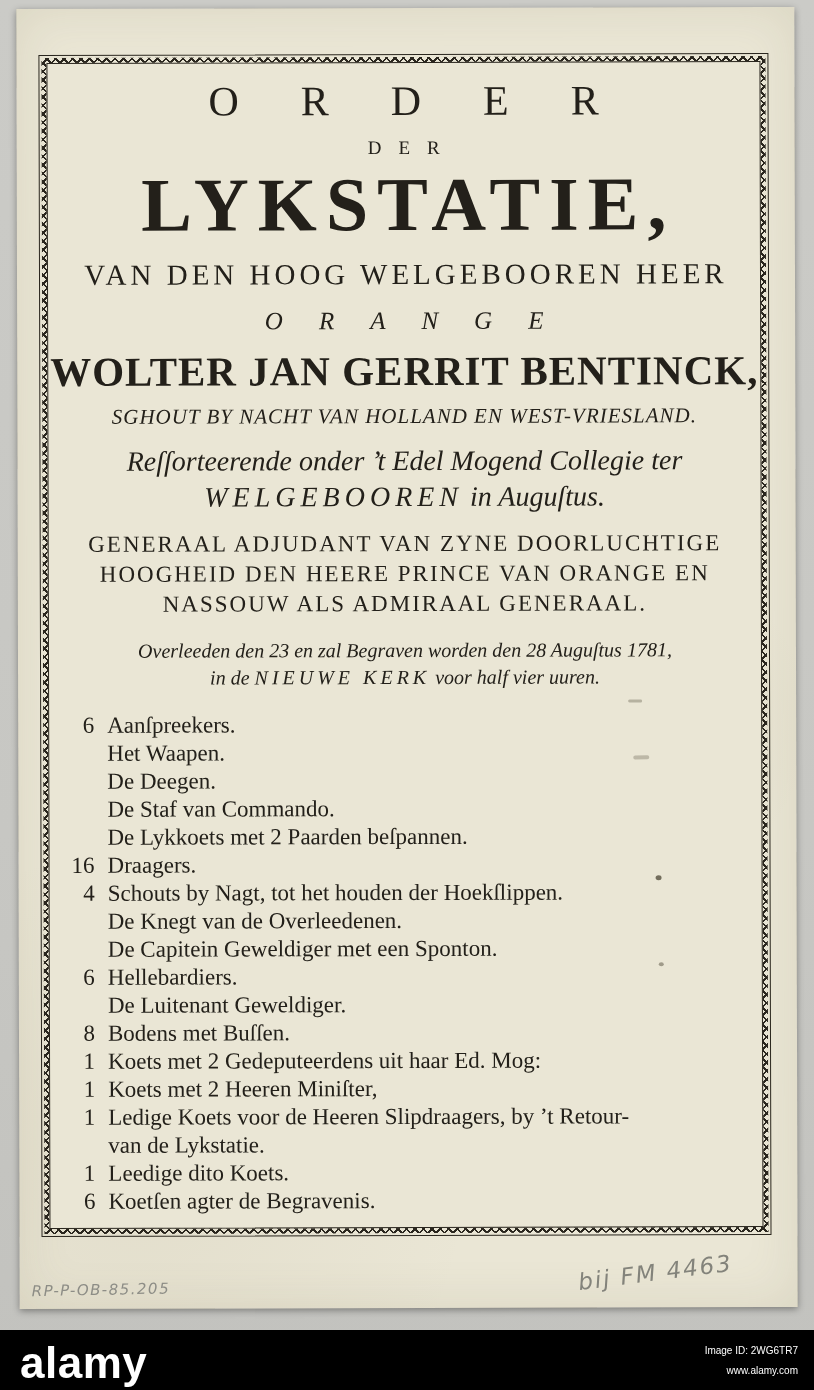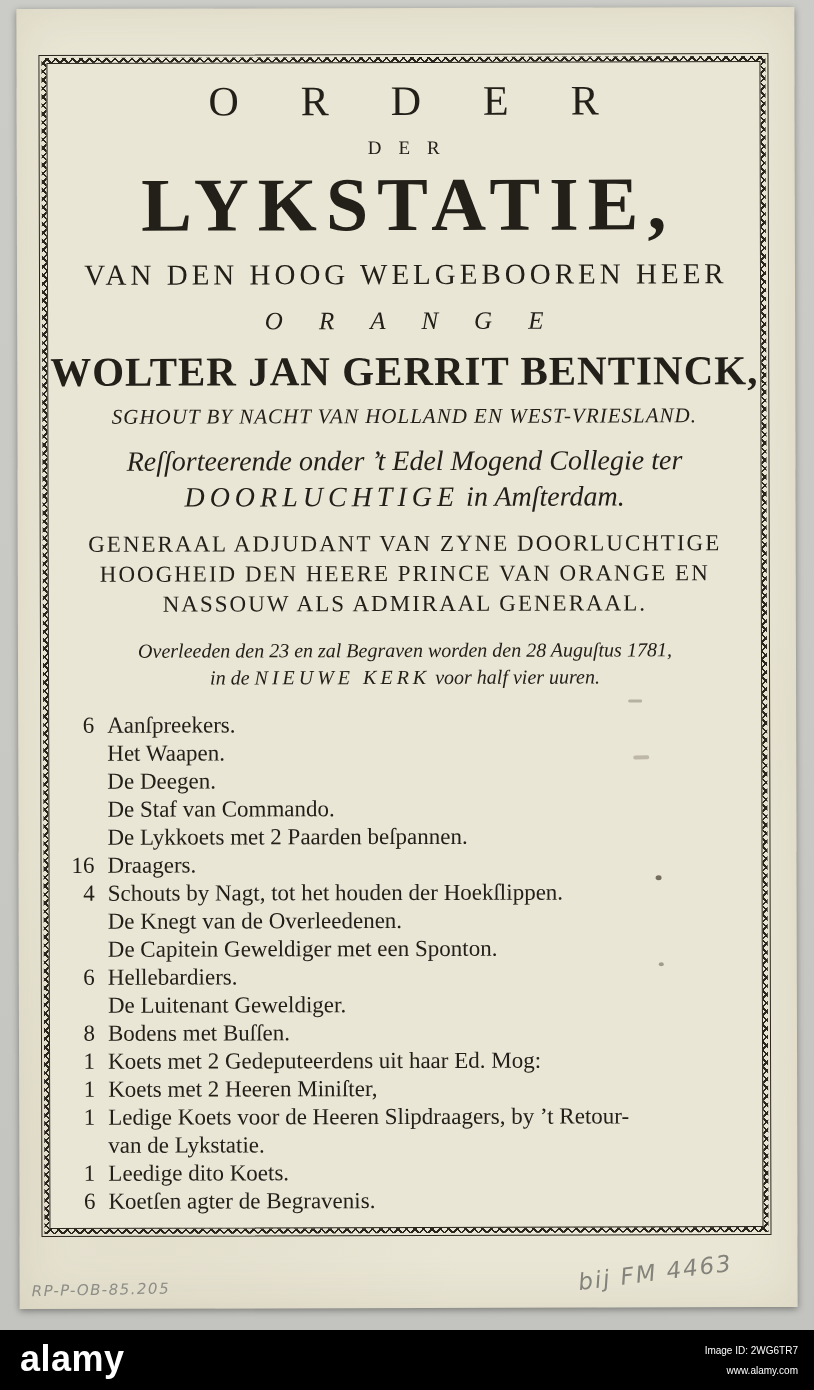--- a/index.html
+++ b/index.html
@@ -85,21 +85,21 @@
   .anno-left  { left:12px; bottom:10px; font-size:15px; letter-spacing:1.5px; color:#8d8d86; transform:rotate(-1deg); }
   .anno-right { right:64px; bottom:22px; font-size:23px; letter-spacing:2px; color:#83837b; transform:rotate(-7deg); }
 
   
   .footer {
     position:absolute; left:0; bottom:0; width:814px; height:60px;
     background:#000;
     color:#fff;
     font-family:"Liberation Sans","DejaVu Sans",sans-serif;
   }
-  .brand { position:absolute; left:20px; top:8px; font-size:36px; font-weight:bold; letter-spacing:0.5px; }
+  .brand { position:absolute; left:20px; top:8px; font-size:44px; font-weight:bold; letter-spacing:0.5px; }
   .footer-right { position:absolute; right:16px; top:11px; text-align:right; font-size:10px; line-height:20px; }
 </style>
 </head>
 <body>
 
 <div class="stage">
 
   <div class="paper">
 
     <div class="frame-outer">
@@ -109,21 +109,21 @@
           <div class="t-order"><span>ORDER</span></div>
           <div class="t-der"><span>DER</span></div>
           <div class="t-main"><span>LYKSTATIE,</span></div>
           <div class="t-heer"><span>VAN DEN HOOG WELGEBOOREN HEER</span></div>
           <div class="t-baron"><span>ORANGE</span></div>
           <div class="t-name"><span>WOLTER JAN GERRIT BENTINCK,</span></div>
           <div class="t-schout">SGHOUT BY NACHT VAN HOLLAND EN WEST-VRIESLAND.</div>
 
           <div class="t-ressort">
             <span>Reſſorteerende onder ’t Edel Mogend Collegie ter</span><br>
-            <span class="adm">DOORLUCHTIGE</span><span> in Amſterdam.</span>
+            <span class="adm">WELGEBOOREN</span><span> in Auguſtus.</span>
           </div>
 
           <div class="t-generaal">
             <span>GENERAAL ADJUDANT VAN ZYNE DOORLUCHTIGE</span><br>
             <span>HOOGHEID DEN HEERE PRINCE VAN ORANGE EN</span><br>
             <span>NASSOUW ALS ADMIRAAL GENERAAL.</span>
           </div>
 
           <div class="t-overleden">
             <span>Overleeden den 23 en zal Begraven worden den 28 Auguſtus 1781,</span><br>

